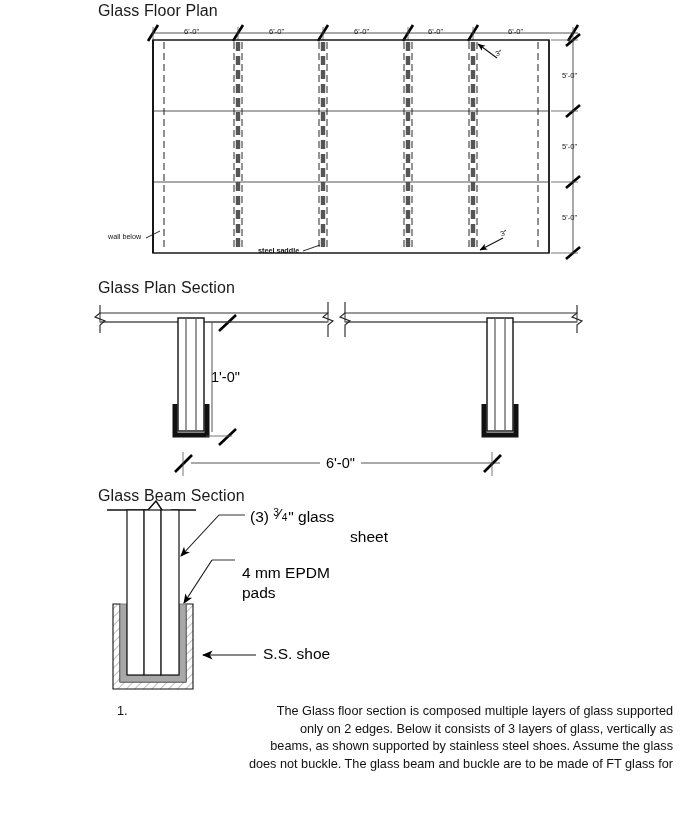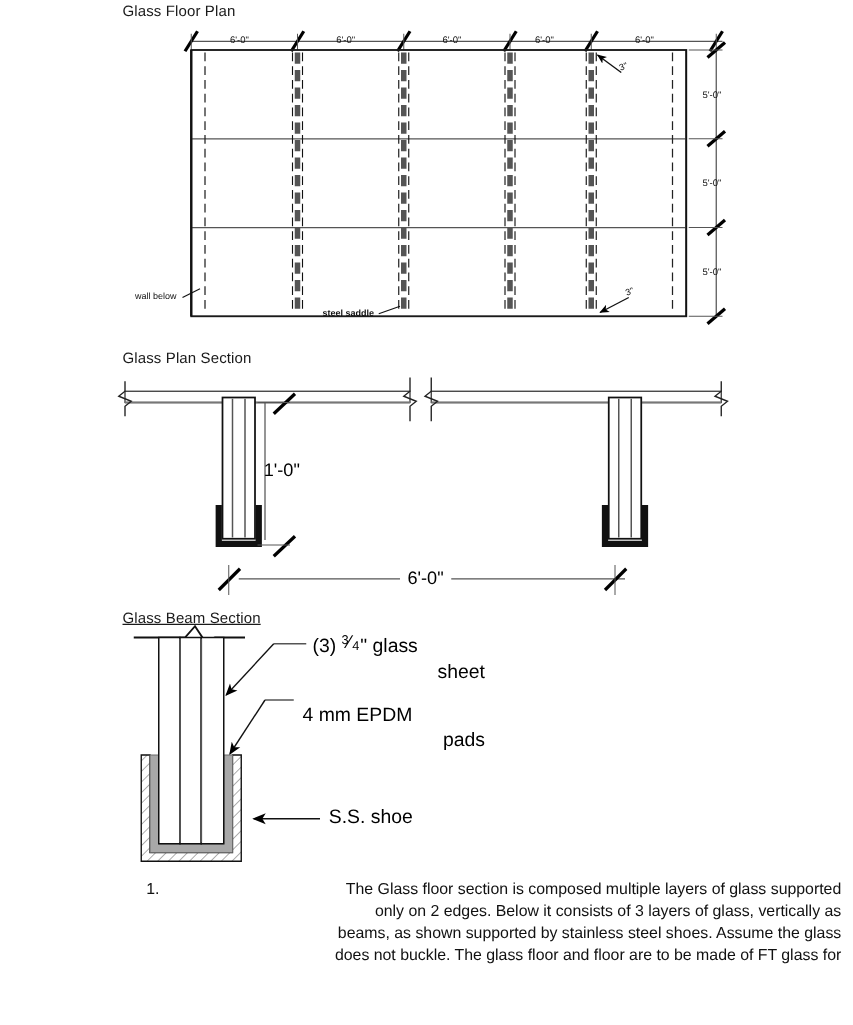--- a/index.html
+++ b/index.html
@@ -17,21 +17,21 @@
     overflow: hidden;
   }
   .sheet {
     position: absolute;
     left: 0; top: 0;
     width: 682px;
     height: 820px;
   }
   .view-title {
     position: absolute;
-    font-size: 12px;
+    font-size: 16px;
     color: #1a1a1a;
     white-space: nowrap;
     letter-spacing: 0.1px;
   }
   .svg-layer {
     position: absolute;
     left: 0; top: 0;
     width: 682px;
     height: 820px;
     pointer-events: none;
@@ -115,21 +115,21 @@
 </style>
 </head>
 <body>
 
 <div class="sheet">
 
   <div class="view-title" style="left:98px; top:2px;">Glass Floor Plan</div>
 
   <div class="view-title" style="left:98px; top:279px;">Glass Plan Section</div>
 
-  <div class="view-title" style="left:98px; top:487px;text-decoration:underline;">Glass Beam Section</div>
+  <div class="view-title" style="left:98px; top:487px;">Glass Beam Section</div>
 
   <svg class="svg-layer" viewBox="0 0 682 820">
     <defs>
       <pattern id="hatch45" width="6" height="6" patternTransform="rotate(45)" patternUnits="userSpaceOnUse">
         <rect width="6" height="6" fill="#ffffff"></rect>
         <line x1="0" y1="0" x2="0" y2="6" stroke="#444444" stroke-width="0.7"></line>
       </pattern>
       <marker id="arrowFilled" markerWidth="9" markerHeight="9" refX="8" refY="4.5" orient="auto">
         <path d="M0,0.8 L9,4.5 L0,8.2 L2.3,4.5 Z" fill="#000000"></path>
       </marker>
@@ -304,30 +304,30 @@
   <div class="dim-txt-big" style="left:211px; top:369px;">1'-0"</div>
   <div class="dim-txt-big" style="left:320px; top:455px; background:#ffffff; padding:0 6px;">6'-0"</div>
 
   <div class="label-txt two-line" style="left:250px; top:506px; width:152px; text-align:left;">
     <span>(3) </span><span class="frac"><span class="n">3</span><span class="s">⁄</span><span class="d">4</span></span><span>" glass</span>
     <div style="text-align:right; width:138px;">sheet</div>
   </div>
 
   <div class="label-txt two-line" style="left:242px; top:551px; width:150px; text-align:left;margin-top:12px;">
     <span>4 mm EPDM</span>
-    <div style="text-align:right; width:146px;">pads</div>
+    <div style="text-align:left; width:146px;">pads</div>
   </div>
 
   <div class="label-txt" style="left:263px; top:645px;">S.S. shoe</div>
 
   <div class="note-block">
     <div class="note-row">
       <div class="note-num">1.</div>
       <div class="note-text">
         <div>The Glass floor section is composed multiple layers of glass supported</div>
         <div>only on 2 edges.  Below it consists of 3 layers of glass, vertically as</div>
         <div>beams, as shown supported by stainless steel shoes.  Assume the glass</div>
-        <div>does not buckle.  The glass floor and floor are to be made of FT glass for</div>
+        <div>does not buckle.  The glass beam and buckle are to be made of FT glass for</div>
       </div>
     </div>
   </div>
 
 </div>
 
 </body></html>

